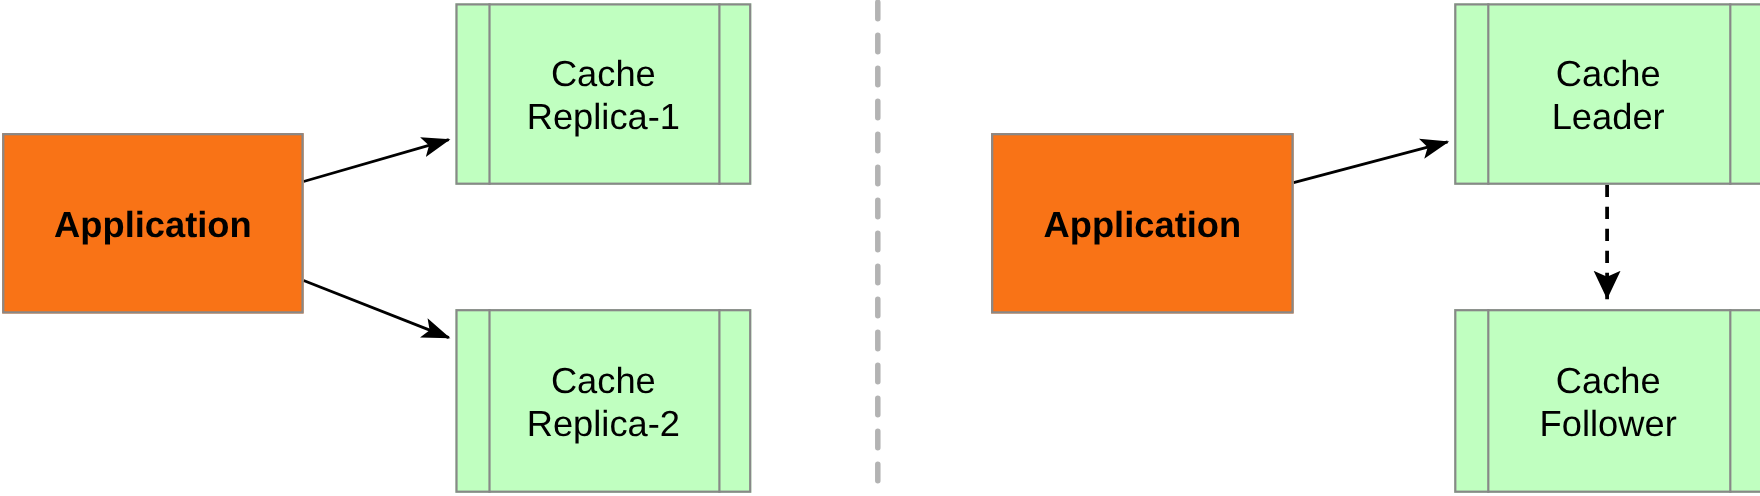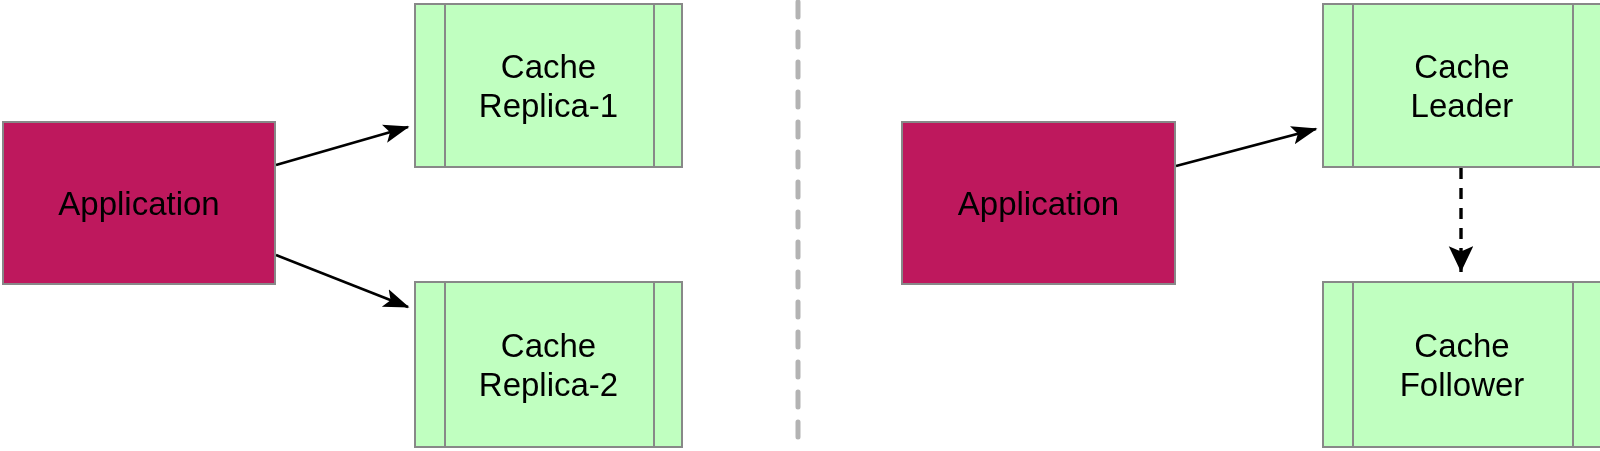--- a/index.html
+++ b/index.html
@@ -42,21 +42,22 @@
     text-align: center;
     color: #000000;
     font-size: 33px;
     line-height: 39px;
     letter-spacing: 0px;
     white-space: pre-line;
   }
 
   
   .box-process {
-    background: #be185d;
+    background: #f97316;
+    font-weight: bold;
   }
 
   
   .box-component {
     background: #c0ffc0;
   }
   .box-component .band {
     position: absolute;
     top: -2px;
     bottom: -2px;

